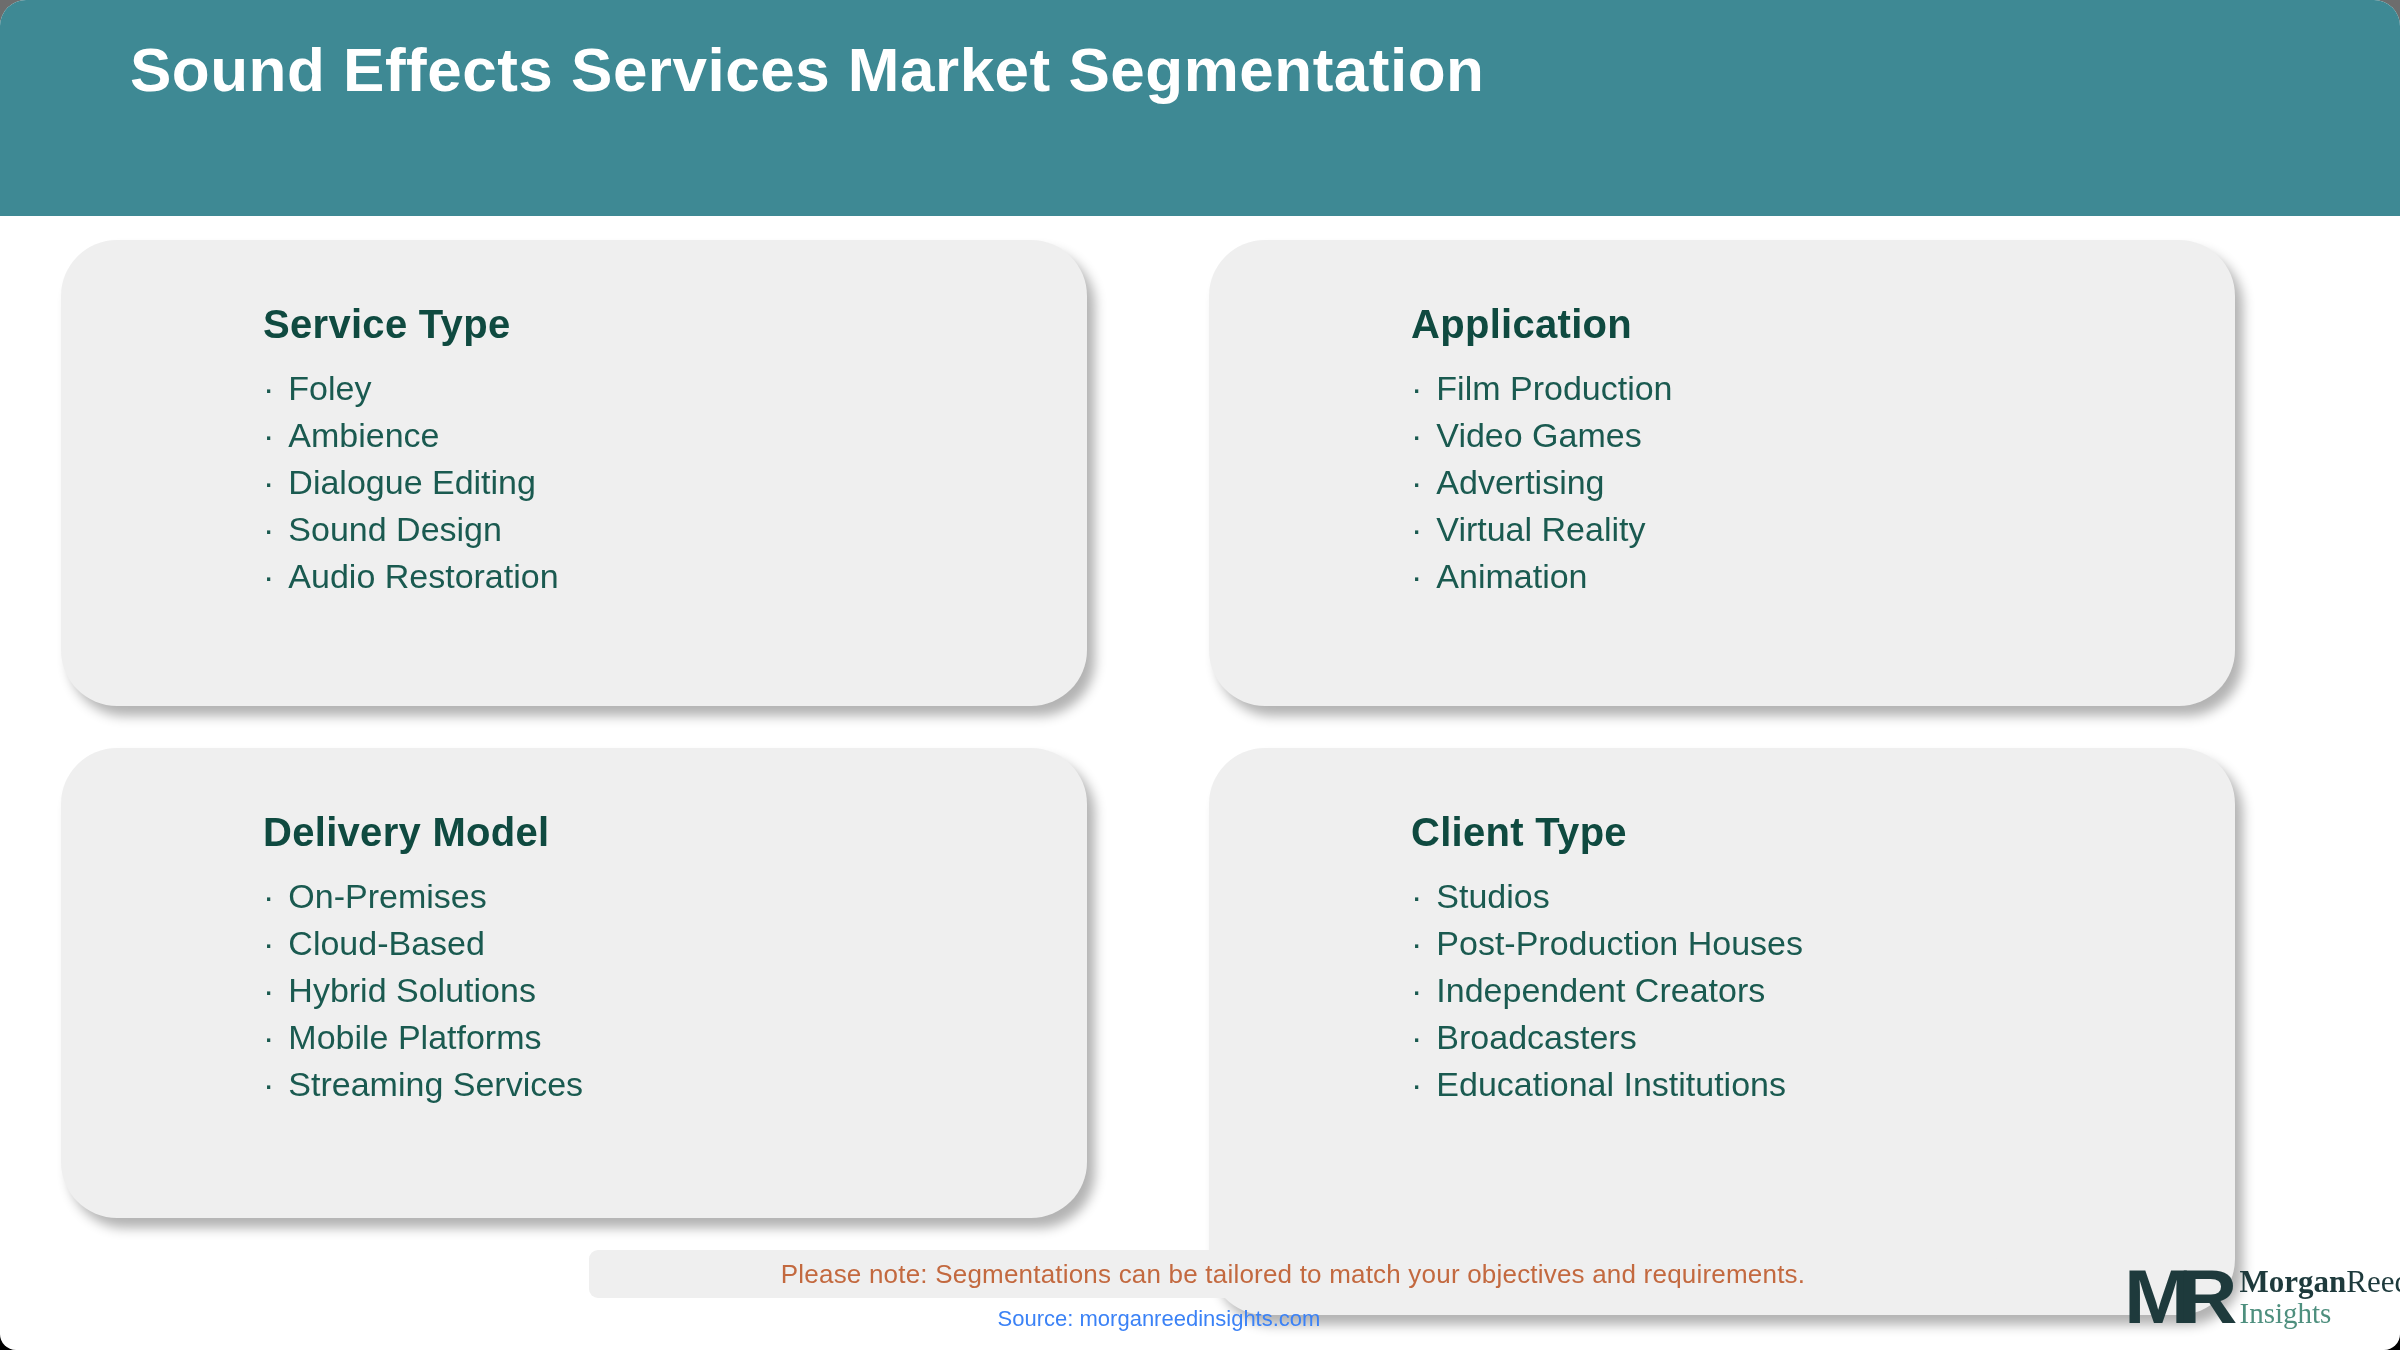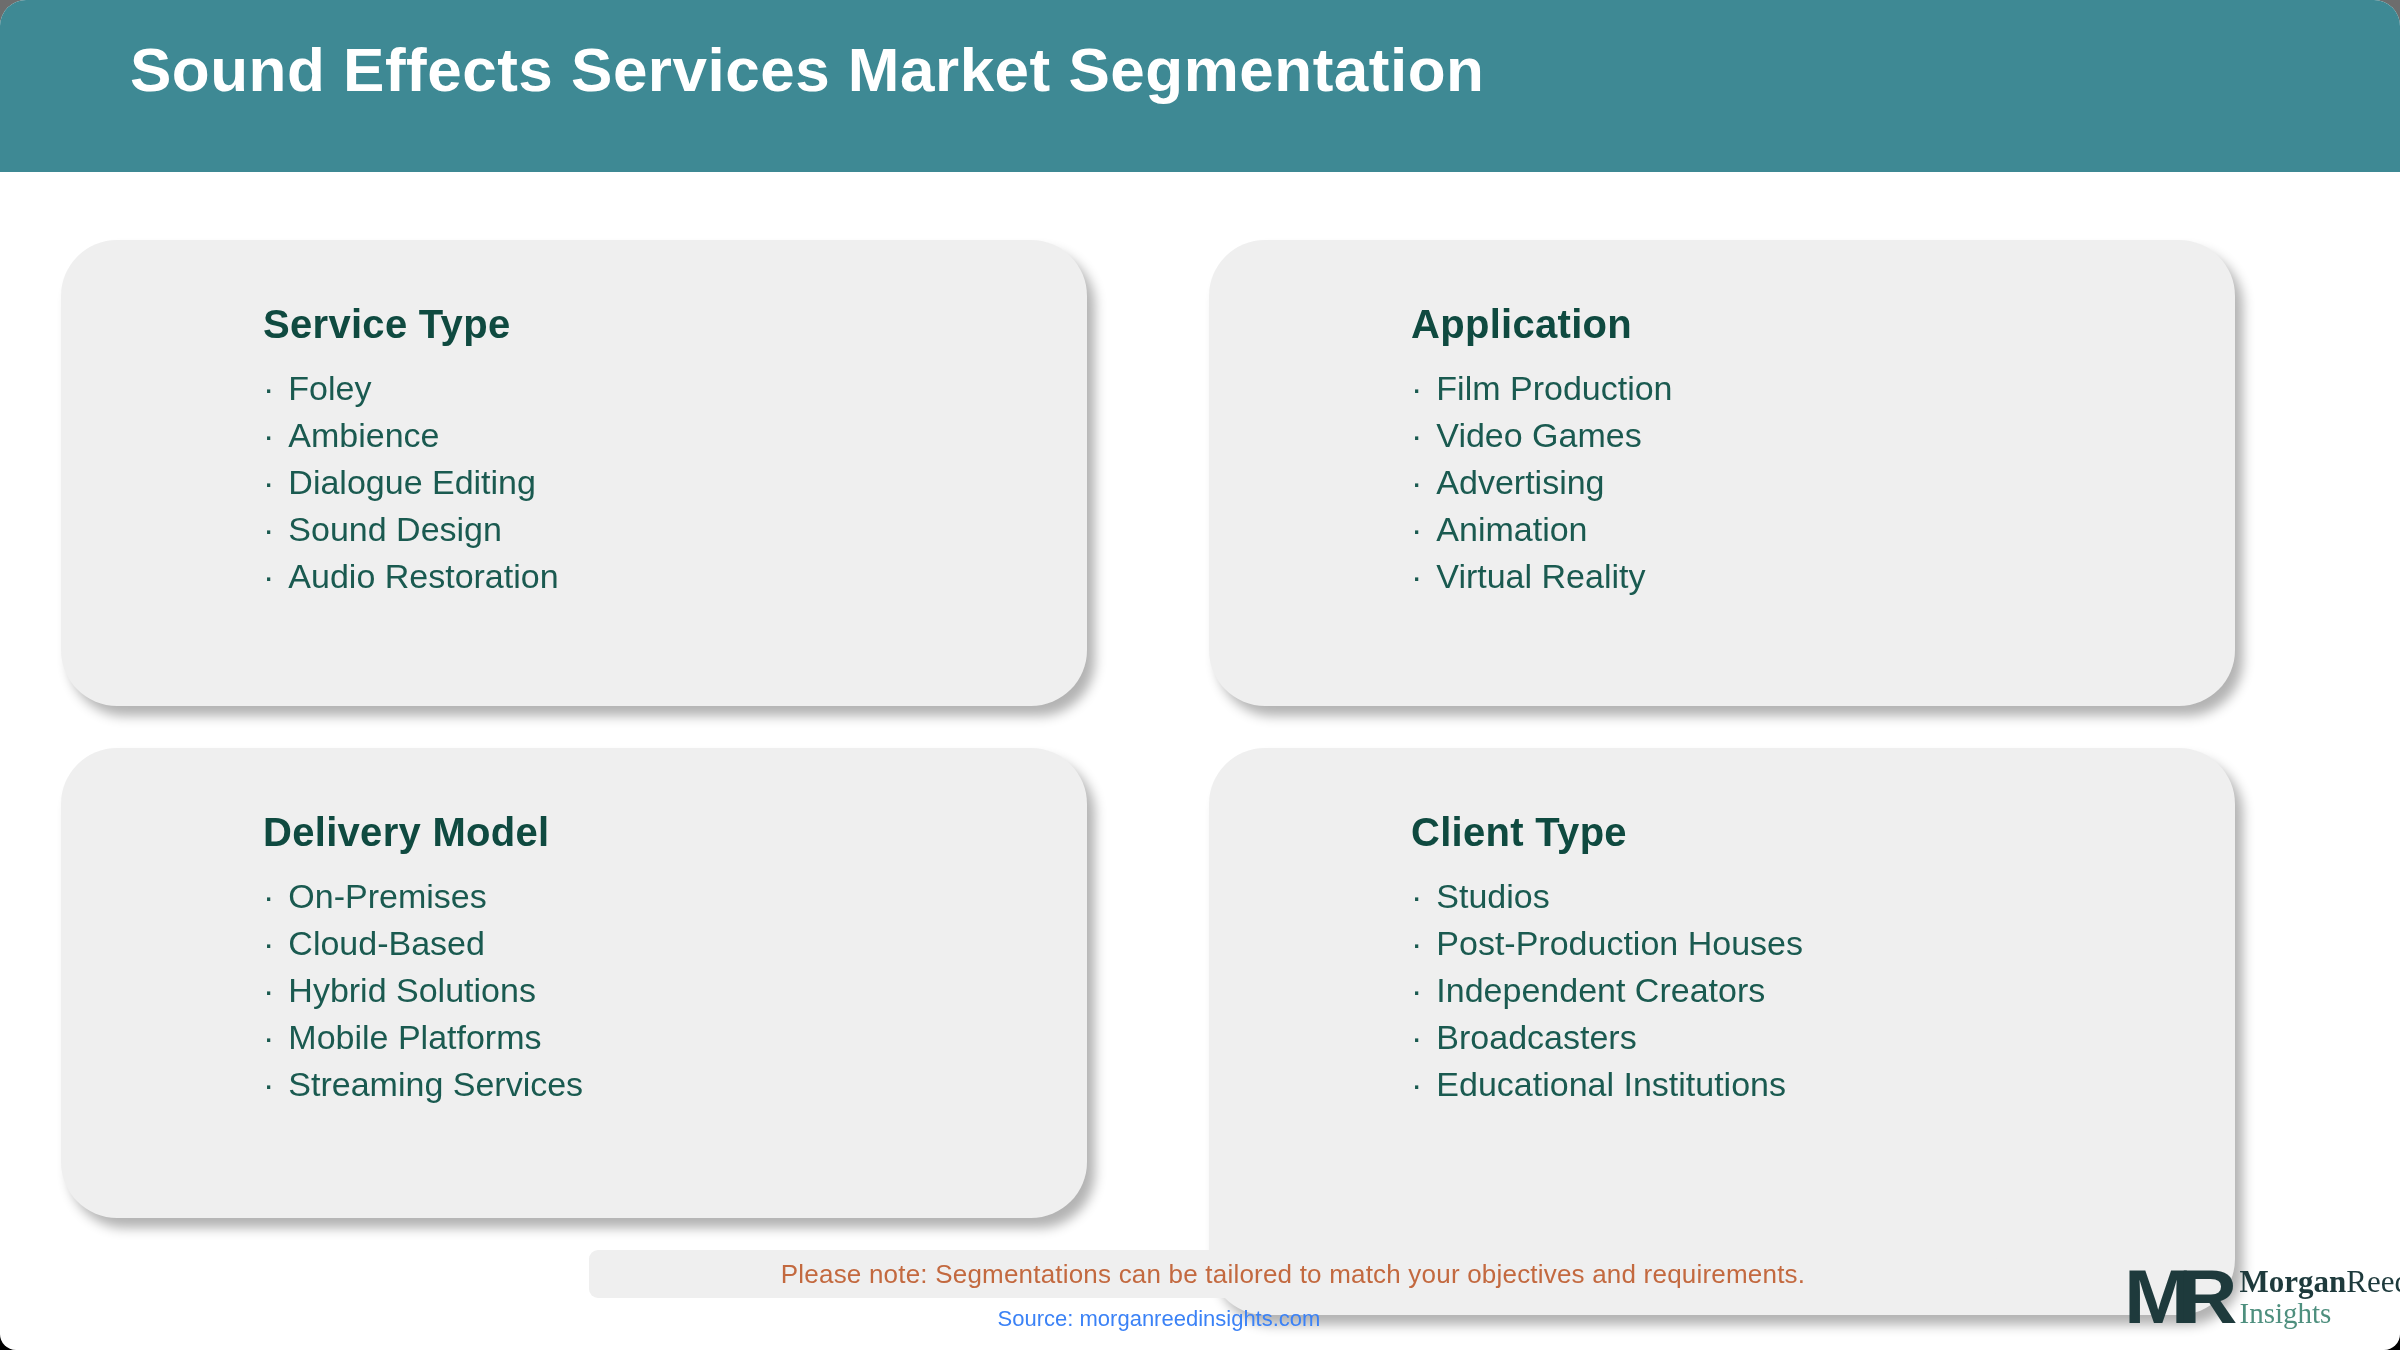--- a/index.html
+++ b/index.html
@@ -14,21 +14,21 @@
   .backdrop-top{position:absolute;top:0;left:0;right:0;height:42px;background:#6d6d6d;}
   .backdrop-bottom{position:absolute;bottom:0;left:0;right:0;height:16px;background:#000000;}
   .slide{
     position:absolute;inset:0;
     background:#ffffff;
     border-radius:26px 26px 16px 16px;
     overflow:hidden;
   }
   
   .header{
-    position:absolute;top:0;left:0;width:2400px;height:172px;
+    position:absolute;top:0;left:0;width:2400px;height:216px;
     background:#3e8994;
   }
   .header h1{
     position:absolute;left:130px;top:36px;margin:0;
     font-size:62px;font-weight:700;color:#ffffff;
     letter-spacing:0.5px;line-height:68px;
   }
   
   .card{
     position:absolute;
@@ -109,22 +109,22 @@
         <li><span class="dot">·</span><span>Audio Restoration</span></li>
       </ul>
     </section>
 
     <section class="card" style="left:1209px;top:240px;width:1026px;height:466px;">
       <h2 class="card-title">Application</h2>
       <ul class="card-list">
         <li><span class="dot">·</span><span>Film Production</span></li>
         <li><span class="dot">·</span><span>Video Games</span></li>
         <li><span class="dot">·</span><span>Advertising</span></li>
+        <li><span class="dot">·</span><span>Virtual Reality</span></li>
         <li><span class="dot">·</span><span>Animation</span></li>
-        <li><span class="dot">·</span><span>Virtual Reality</span></li>
       </ul>
     </section>
 
     <section class="card" style="left:61px;top:748px;width:1026px;height:470px;">
       <h2 class="card-title">Delivery Model</h2>
       <ul class="card-list">
         <li><span class="dot">·</span><span>On-Premises</span></li>
         <li><span class="dot">·</span><span>Cloud-Based</span></li>
         <li><span class="dot">·</span><span>Hybrid Solutions</span></li>
         <li><span class="dot">·</span><span>Mobile Platforms</span></li>

